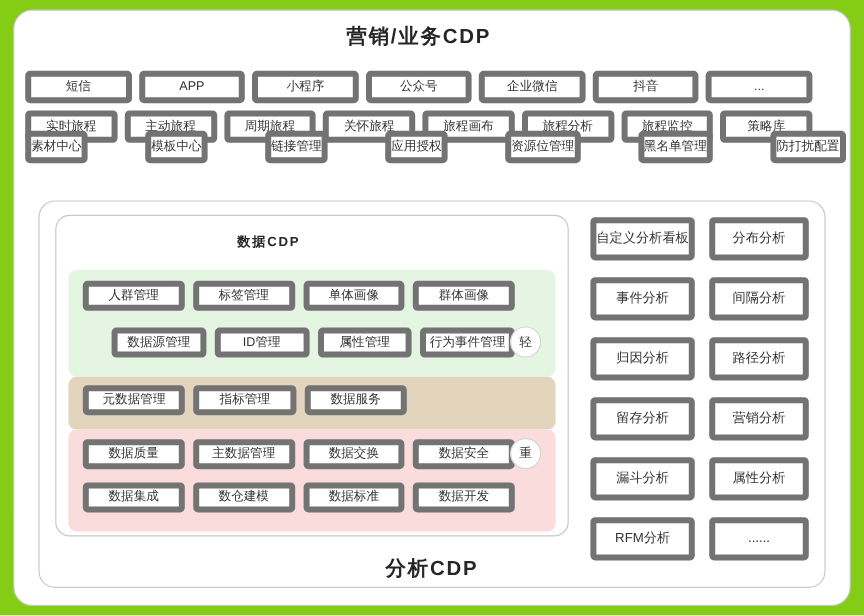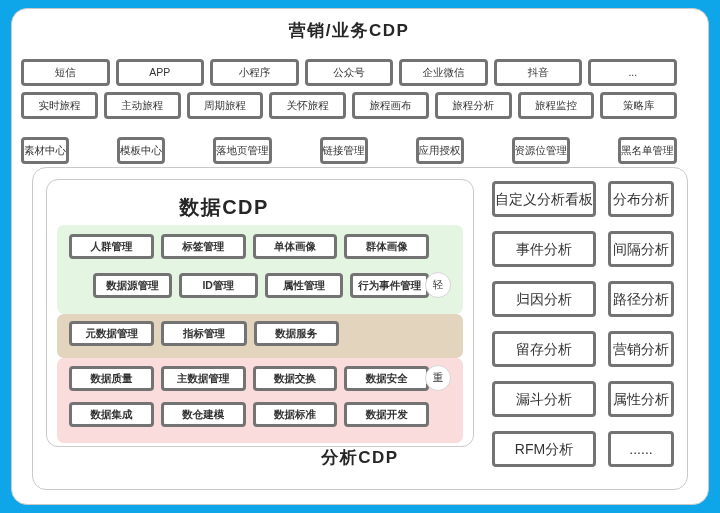--- a/index.html
+++ b/index.html
@@ -6,21 +6,21 @@
   html, body {
     margin: 0; padding: 0;
     width: 720px; height: 513px;
     background: #ffffff;
     font-family: "Liberation Sans", "DejaVu Sans", sans-serif;
     color: #2b2b2b;
   }
   #root {
     position: relative;
     width: 720px; height: 513px;
-    background: #0ea5e9;
+    background: #84cc16;
     overflow: hidden;
   }
 
   
   .outer-panel {
     position: absolute;
     left: 11px; top: 8px;
     width: 698px; height: 497px;
     border: 1px solid #c9c9c9;
     border-radius: 16px;
@@ -36,21 +36,21 @@
   }
 
   .title-marketing {
     position: absolute;
     left: 0; top: 19px;
     width: 698px;
   }
 
   
   .chip {
-    border: 3px solid #737373;
+    border: 5px solid #737373;
     border-radius: 4px;
     background: #ffffff;
     font-size: 10.5px;
     color: #333333;
     display: flex;
     align-items: center;
     justify-content: center;
     text-align: center;
     line-height: 1.15;
     white-space: nowrap;
@@ -61,72 +61,71 @@
     position: absolute;
     left: 21px;
     width: 656px;
     height: 27px;
     display: flex;
     gap: 6px;
   }
   .chip-row .chip { flex: 1 1 0; height: 27px; }
   .row-1 { top: 59px; }
   .row-2 { top: 92px; }
-  .row-3 { top: 137px; gap: 48px; }
+  .row-3 { top: 109px; gap: 48px; }
 
   
   .analysis-panel {
     position: absolute;
     left: 32px; top: 167px;
     width: 656px; height: 323px;
     border: 1px solid #c9c9c9;
     border-radius: 14px;
     background: #ffffff;
   }
   .title-analysis {
     position: absolute;
-    left: 32px; top: 446px;
+    left: 32px; top: 462px;
     width: 656px;
   }
 
   
   .data-panel {
     position: absolute;
     left: 46px; top: 179px;
     width: 428px; height: 268px;
     border: 1px solid #c9c9c9;
     border-radius: 12px;
     background: #ffffff;
   }
   .title-data {
     position: absolute;
     left: 46px; top: 194px;
     width: 356px;
-    font-size: 20px;
+    font-size: 11px;
   }
 
   
   .band {
     position: absolute;
     left: 57px;
     width: 406px;
     border-radius: 7px;
   }
   .band-light { top: 225px; height: 89px; background: #e4f5e2; }
   .band-mid   { top: 314px; height: 44px; background: #e3d4bd; }
   .band-heavy { top: 358px; height: 85px; background: #fbdcdc; }
 
   .band-row {
     position: absolute;
     left: 69px;
     width: 360px;
     height: 25px;
     display: flex;
     gap: 7px;
-    font-weight: bold;
   }
   .band-row .chip { flex: 1 1 0; height: 25px; }
   .br-1 { top: 234px; }
   .br-2 { top: 273px; padding-left: 24px; }
   .br-3 { top: 321px; width: 270px; border-radius: 11px; }
   .br-4 { top: 366px; }
   .br-5 { top: 402px; }
 
   
   .badge {
@@ -148,21 +147,21 @@
   .analysis-grid {
     position: absolute;
     left: 492px; top: 181px;
     width: 182px;
     display: grid;
     grid-template-columns: 1fr 1fr;
     grid-auto-rows: 36px;
     column-gap: 12px;
     row-gap: 14px;
   }
-  .analysis-grid .chip { height: 36px; font-size: 14px; }
+  .analysis-grid .chip { height: 36px; font-size: 11px; }
 </style>
 </head>
 <body>
 
 <div id="root">
 
   <div class="outer-panel"></div>
 
   <div class="panel-title title-marketing">营销/业务CDP</div>
 
@@ -183,21 +182,20 @@
     <div class="chip">关怀旅程</div>
     <div class="chip">旅程画布</div>
     <div class="chip">旅程分析</div>
     <div class="chip">旅程监控</div>
     <div class="chip">策略库</div>
   </div>
 
   <div class="chip-row row-3">
     <div class="chip">素材中心</div>
     <div class="chip">模板中心</div>
-    <div class="chip">落地页管理</div>
     <div class="chip">链接管理</div>
     <div class="chip">应用授权</div>
     <div class="chip">资源位管理</div>
     <div class="chip">黑名单管理</div>
     <div class="chip">防打扰配置</div>
   </div>
 
   <div class="analysis-panel"></div>
 
   <div class="data-panel"></div>

